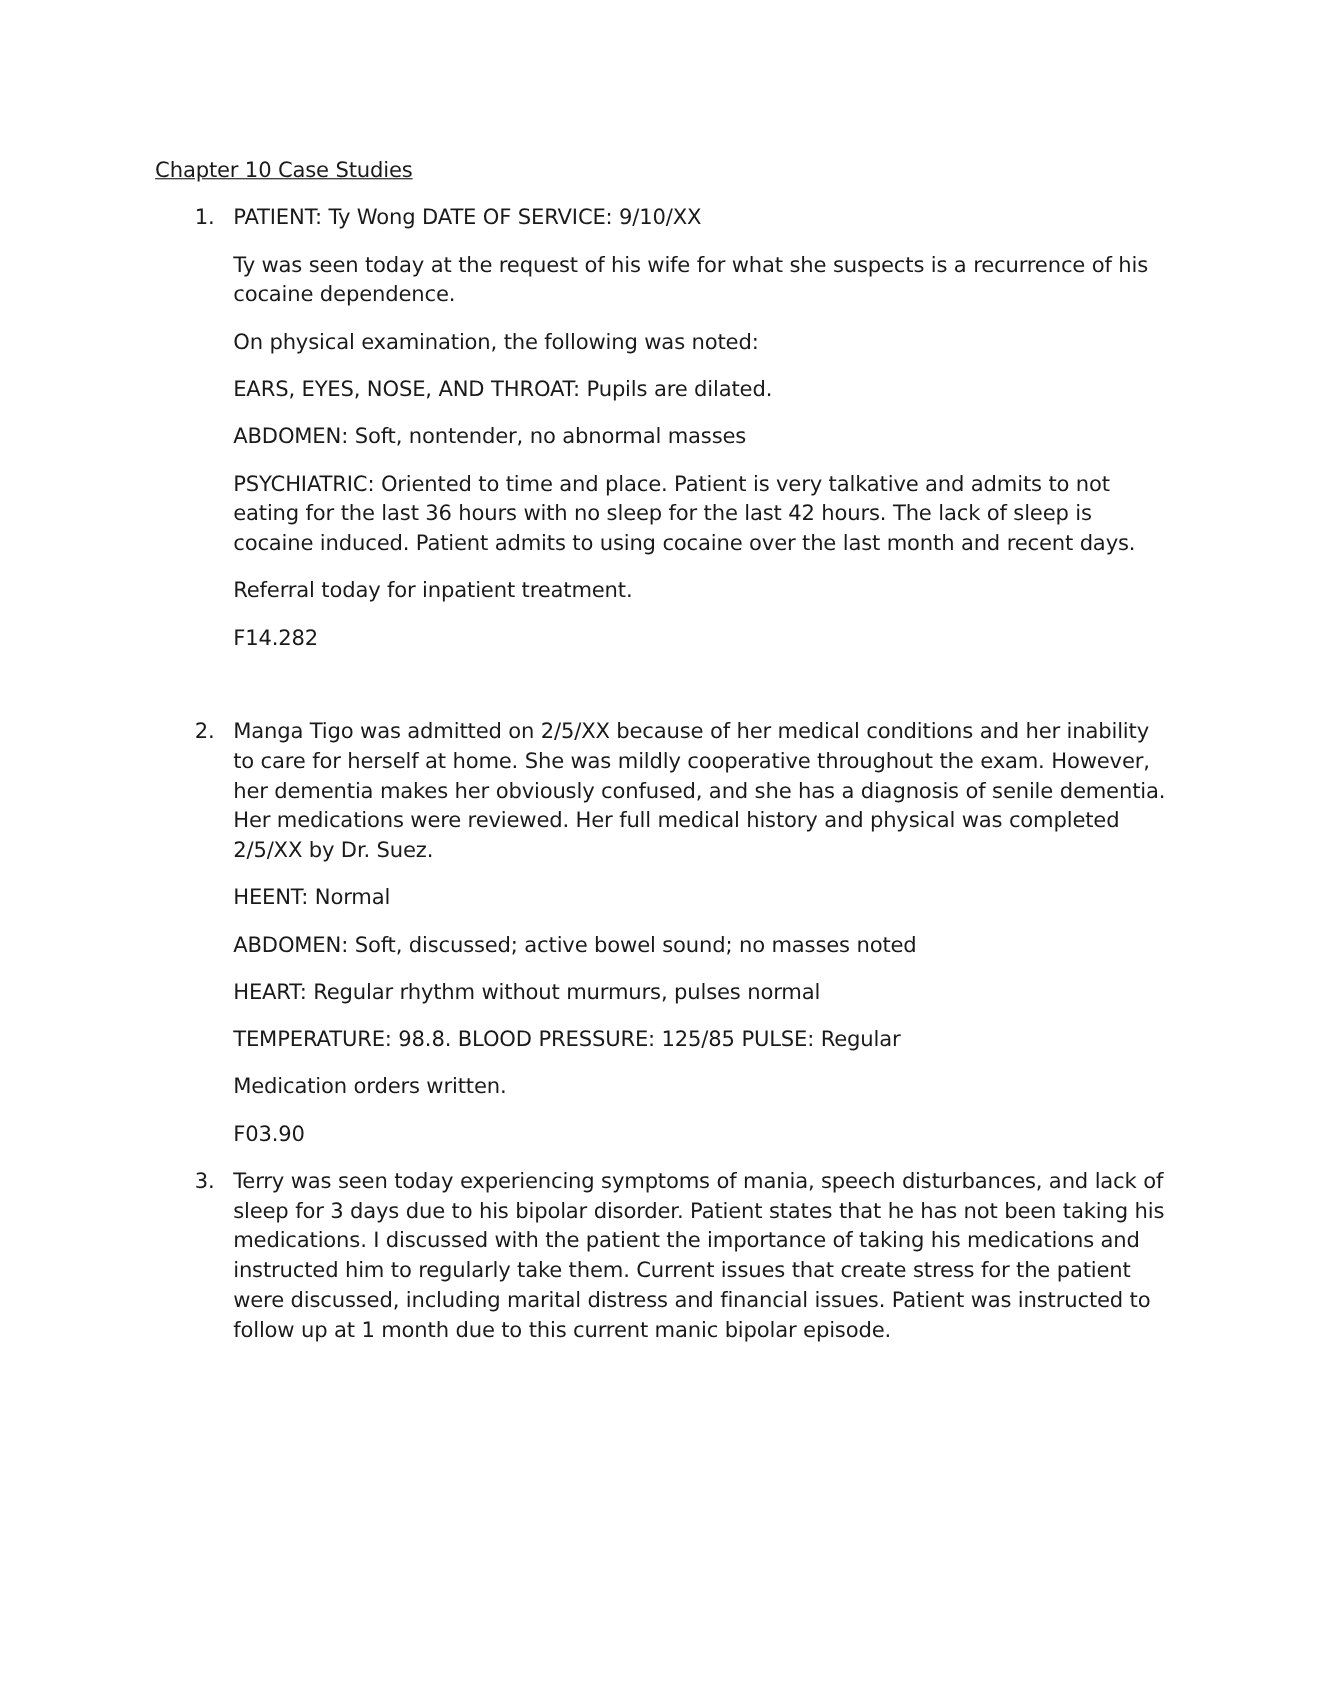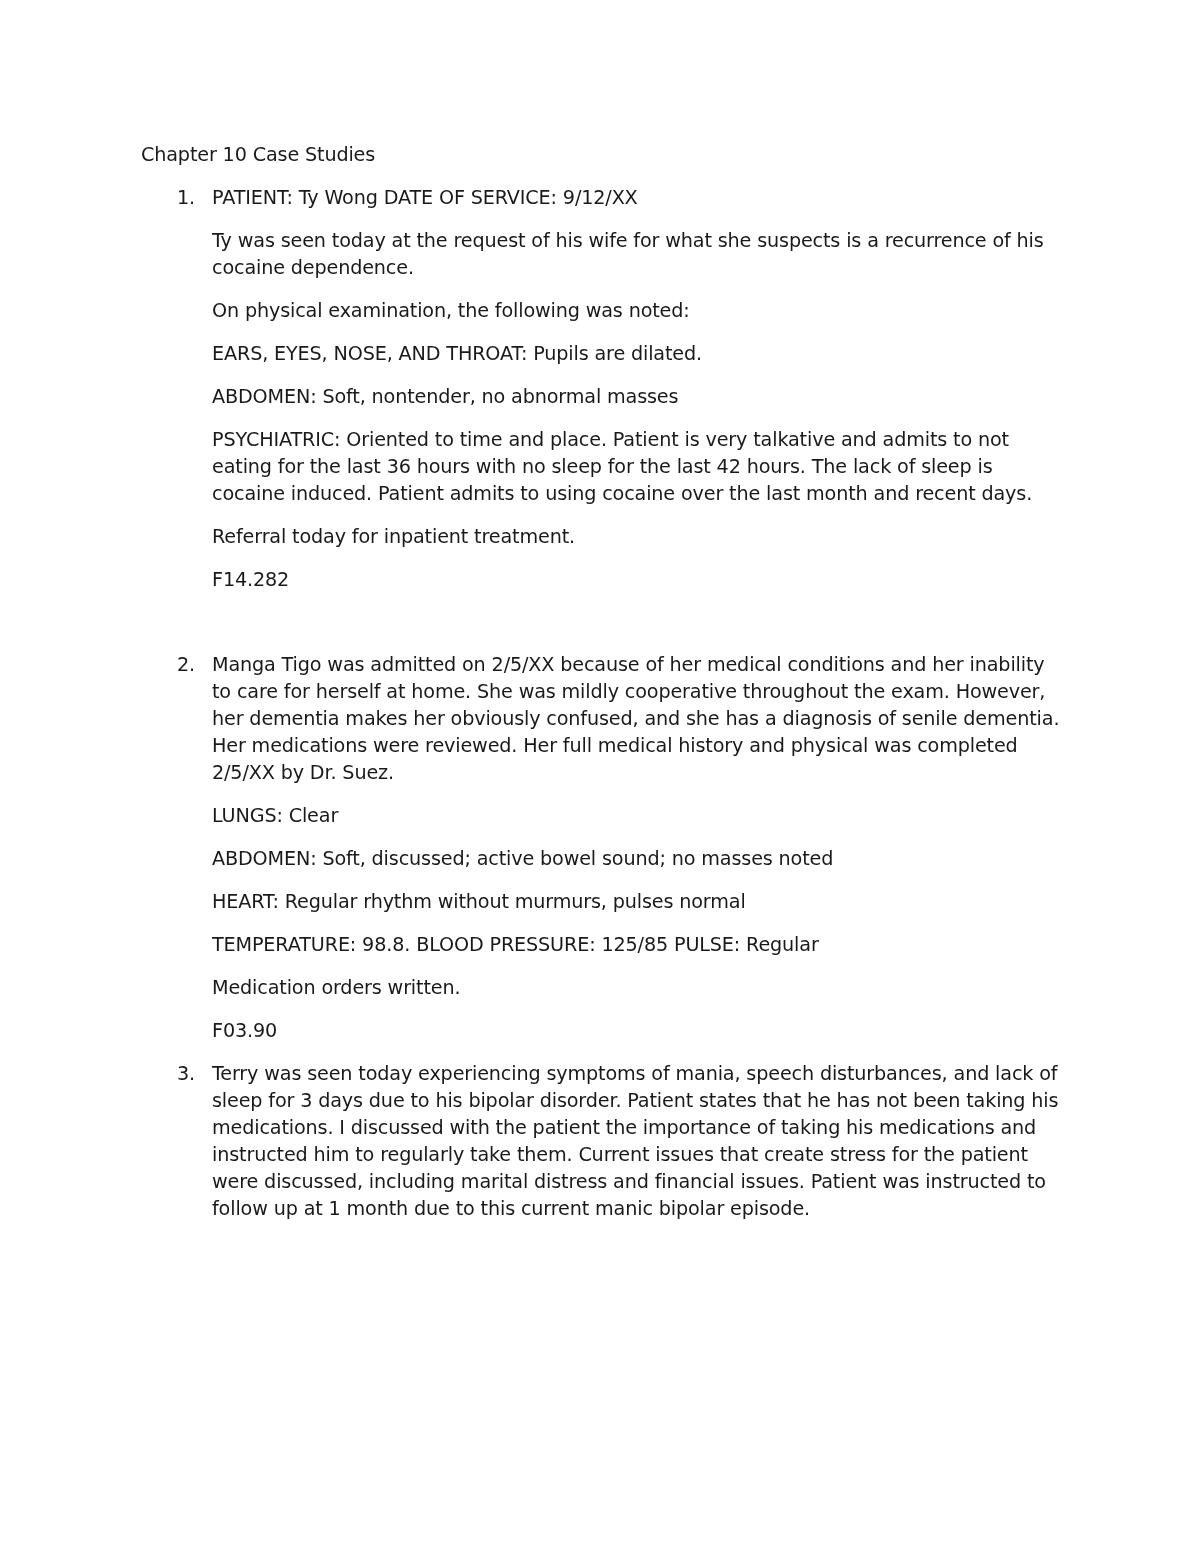--- a/index.html
+++ b/index.html
@@ -13,56 +13,56 @@
     }
     .page {
       position: absolute;
       left: 141px;
       top: 141px;
       width: 920px;
       font-size: 19.2px;
       line-height: 27px;
       letter-spacing: -0.15px;
     }
-    .title { margin: 0 0 16px 0; }
+    .title { margin: 0 0 16px 0; text-decoration: underline; }
     ol.cases { list-style: none; margin: 0; padding: 0; }
     .case { position: relative; padding-left: 71px; }
     .case-num {
       position: absolute;
       left: 36px;
       top: 0;
     }
     .para { margin: 0 0 16px 0; }
     .gap-big { height: 42px; }
   </style>
 </head>
 <body>
 
 <div class="page">
   <p class="title">Chapter 10 Case Studies</p>
 
   <ol class="cases">
 
     <li class="case">
       <span class="case-num">1.</span>
-      <p class="para">PATIENT: Ty Wong DATE OF SERVICE: 9/12/XX</p>
+      <p class="para">PATIENT: Ty Wong DATE OF SERVICE: 9/10/XX</p>
       <p class="para">Ty was seen today at the request of his wife for what she suspects is a recurrence of his cocaine dependence.</p>
       <p class="para">On physical examination, the following was noted:</p>
       <p class="para">EARS, EYES, NOSE, AND THROAT: Pupils are dilated.</p>
       <p class="para">ABDOMEN: Soft, nontender, no abnormal masses</p>
       <p class="para">PSYCHIATRIC: Oriented to time and place. Patient is very talkative and admits to not eating for the last 36 hours with no sleep for the last 42 hours. The lack of sleep is cocaine induced. Patient admits to using cocaine over the last month and recent days.</p>
       <p class="para">Referral today for inpatient treatment.</p>
       <p class="para">F14.282</p>
       <div class="gap-big"></div>
     </li>
 
     <li class="case">
       <span class="case-num">2.</span>
       <p class="para">Manga Tigo was admitted on 2/5/XX because of her medical conditions and her inability to care for herself at home. She was mildly cooperative throughout the exam. However, her dementia makes her obviously confused, and she has a diagnosis of senile dementia. Her medications were reviewed. Her full medical history and physical was completed 2/5/XX by Dr. Suez.</p>
-      <p class="para">LUNGS: Clear</p>
+      <p class="para">HEENT: Normal</p>
       <p class="para">ABDOMEN: Soft, discussed; active bowel sound; no masses noted</p>
       <p class="para">HEART: Regular rhythm without murmurs, pulses normal</p>
       <p class="para">TEMPERATURE: 98.8. BLOOD PRESSURE: 125/85 PULSE: Regular</p>
       <p class="para">Medication orders written.</p>
       <p class="para">F03.90</p>
     </li>
 
     <li class="case">
       <span class="case-num">3.</span>
       <p class="para">Terry was seen today experiencing symptoms of mania, speech disturbances, and lack of sleep for 3 days due to his bipolar disorder. Patient states that he has not been taking his medications. I discussed with the patient the importance of taking his medications and instructed him to regularly take them. Current issues that create stress for the patient were discussed, including marital distress and financial issues. Patient was instructed to follow up at 1 month due to this current manic bipolar episode.</p>

